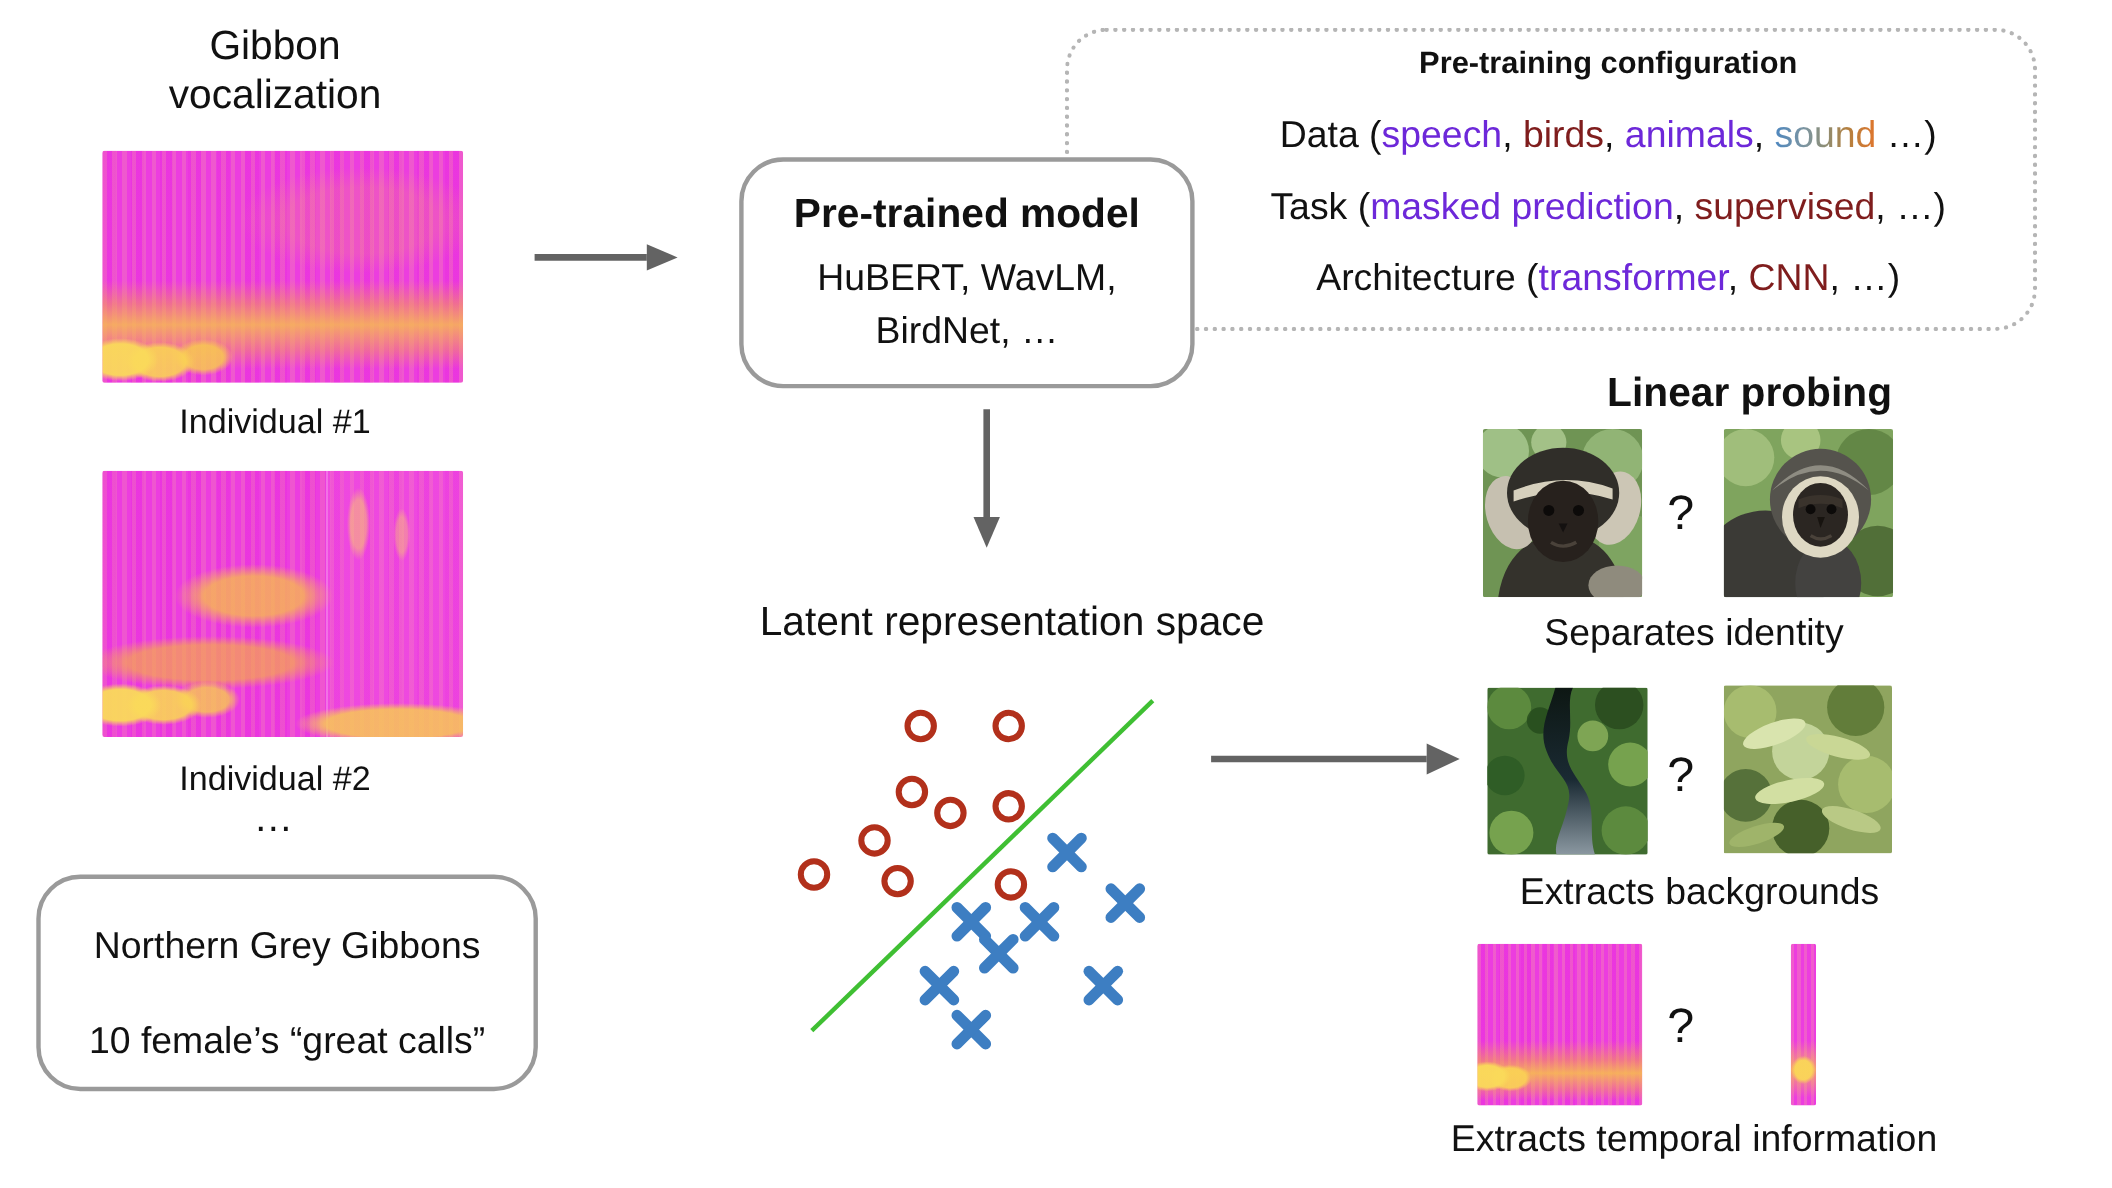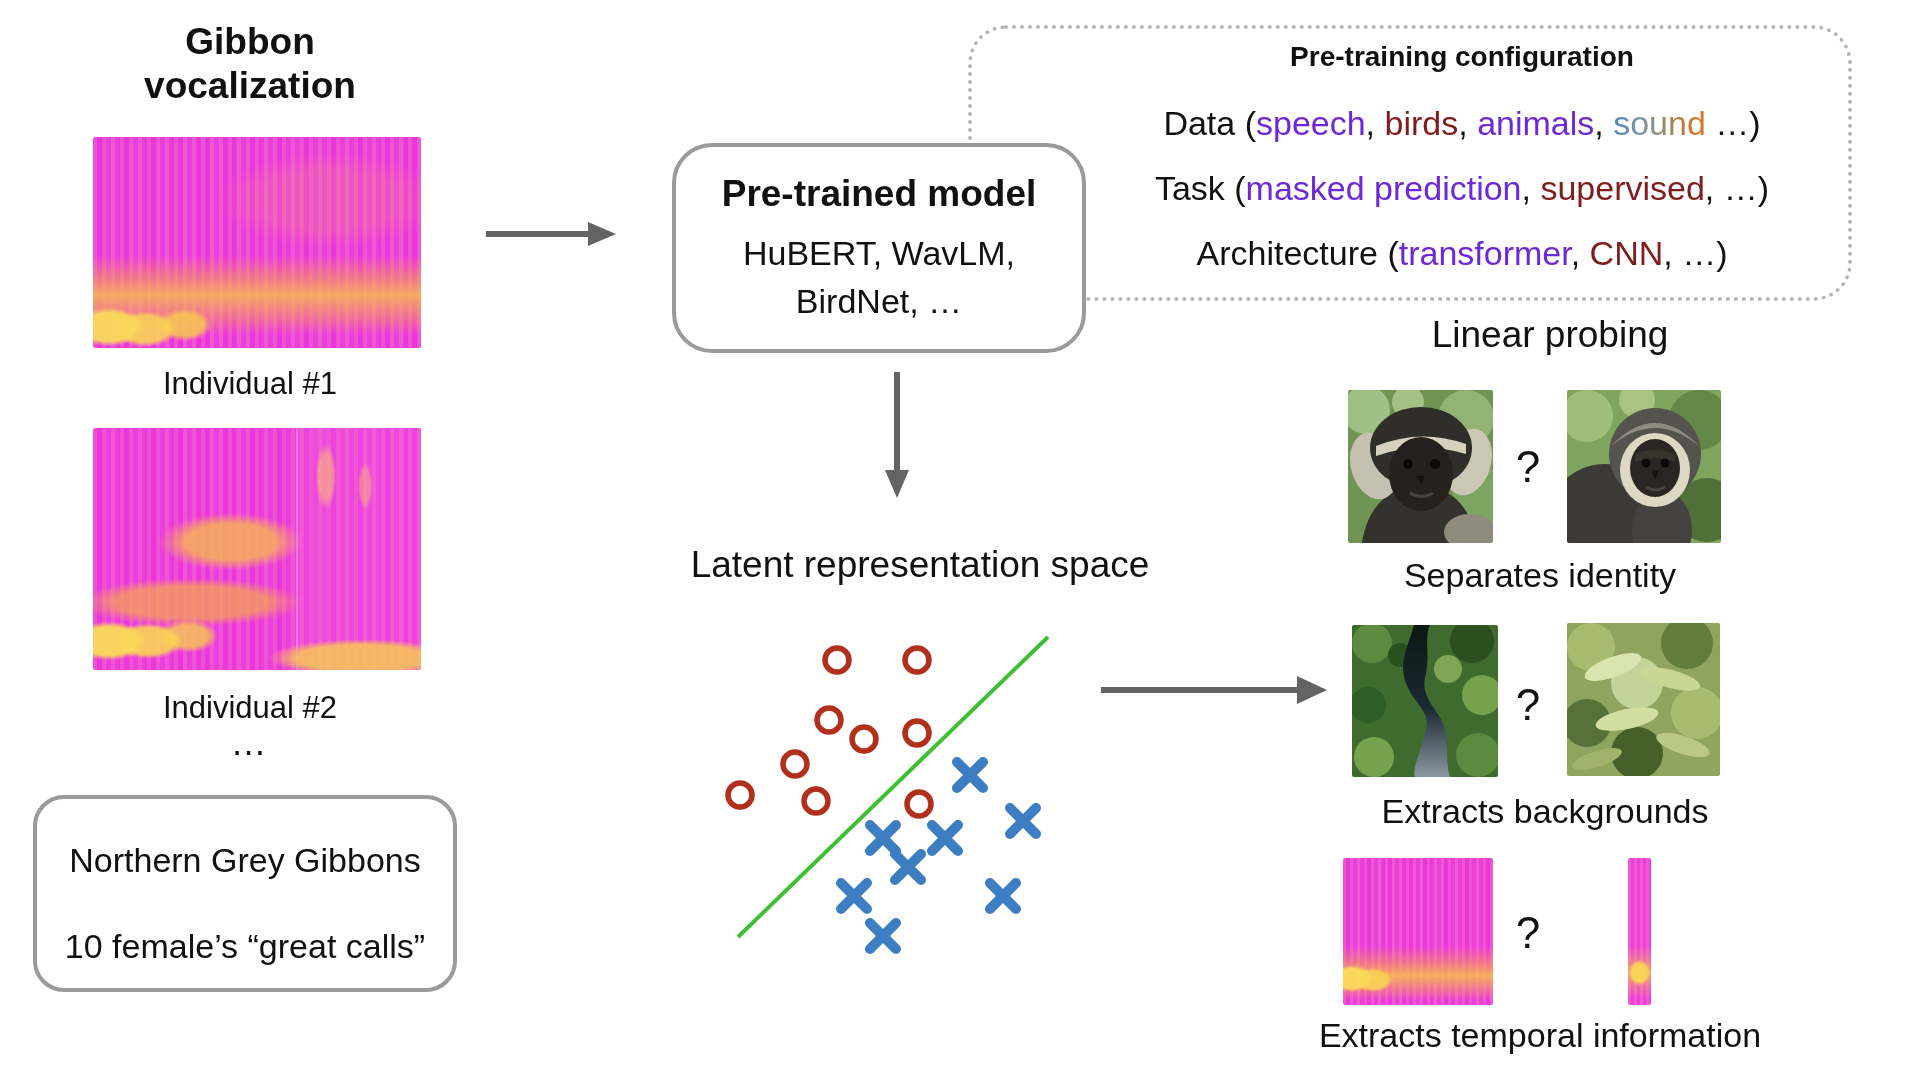--- a/index.html
+++ b/index.html
@@ -2,21 +2,21 @@
 <html><head>
 <meta charset="utf-8">
 <style>
   html,body{margin:0;padding:0;background:#fff;}
   #canvas{position:relative;width:1920px;height:1080px;background:#ffffff;overflow:hidden;
           font-family:"Liberation Sans",sans-serif;color:#111;}
   .abs{position:absolute;}
   .ctr{text-align:center;}
 
   
-  .h-title{font-size:37px;font-weight:bold;line-height:44px;}
+  .h-title{font-size:37px;font-weight:normal;line-height:44px;}
   .lbl{font-size:31px;}
   .cap{font-size:34px;}
   .dots{font-size:36px;letter-spacing:3px;}
 
   
   .round-box{background:#fff;border:4px solid #9a9a9a;border-radius:40px;box-sizing:border-box;}
   .dashed-box{background:#fff;border:4px dotted #b5b5b5;border-radius:38px;box-sizing:border-box;}
 
   
   .spect{border-radius:2px;}
@@ -81,21 +81,21 @@
     <div>vocalization</div>
   </div>
 
   <div class="abs spect spect1" style="left:93px;top:137px;width:328px;height:211px;"></div>
   <div class="abs ctr lbl" style="left:60px;top:366px;width:380px;text-align:center;">Individual #1</div>
 
   <div class="abs spect spect2" style="left:93px;top:428px;width:328px;height:242px;"></div>
   <div class="abs ctr lbl" style="left:60px;top:690px;width:380px;">Individual #2</div>
   <div class="abs ctr dots" style="left:60px;top:722px;width:380px;">…</div>
 
-  <div class="abs round-box" style="left:33px;top:795px;width:424px;height:197px;border-radius:31px;">
+  <div class="abs round-box" style="left:33px;top:795px;width:456px;height:197px;">
     <div class="abs ctr cap" style="left:0;top:42px;width:100%;">Northern Grey Gibbons</div>
     <div class="abs ctr cap" style="left:0;top:128px;width:100%;">10 female’s “great calls”</div>
   </div>
 
   <svg class="abs" style="left:480px;top:216px;" width="140" height="36">
     <line x1="6" y1="18" x2="108" y2="18" stroke="#636363" stroke-width="6"></line>
     <polygon points="108,6 136,18 108,30" fill="#636363"></polygon>
   </svg>
 
   <div class="abs dashed-box" style="left:968px;top:25px;width:884px;height:276px;z-index:1;">
@@ -149,21 +149,21 @@
       <line x1="300" y1="294" x2="326" y2="268" stroke="#3d7ec2" stroke-width="10" stroke-linecap="round"></line>
       <line x1="180" y1="308" x2="206" y2="334" stroke="#3d7ec2" stroke-width="10" stroke-linecap="round"></line>
       <line x1="180" y1="334" x2="206" y2="308" stroke="#3d7ec2" stroke-width="10" stroke-linecap="round"></line>
     </svg>
 
   <svg class="abs" style="left:1095px;top:668px;" width="240" height="44">
     <line x1="6" y1="22" x2="202" y2="22" stroke="#636363" stroke-width="6"></line>
     <polygon points="202,8 202,36 232,22" fill="#636363"></polygon>
   </svg>
 
-  <div class="abs ctr" style="left:1380px;top:314px;width:340px;font-size:37px;font-weight:normal;">Linear probing</div>
+  <div class="abs ctr" style="left:1380px;top:336px;width:340px;font-size:37px;font-weight:bold;text-align:right;">Linear probing</div>
 
   <div class="abs photo" style="left:1348px;top:390px;width:145px;height:153px;">
     <svg width="145" height="153" viewBox="0 0 145 153">
       <rect width="145" height="153" fill="#6f9454"></rect>
       <circle cx="18" cy="20" r="24" fill="#a8c88f" opacity="0.85"></circle>
       <circle cx="118" cy="28" r="28" fill="#9cbf80" opacity="0.75"></circle>
       <circle cx="135" cy="108" r="30" fill="#85ab66" opacity="0.7"></circle>
       <circle cx="60" cy="12" r="16" fill="#b9d49c" opacity="0.7"></circle>
       <path d="M14,153 C20,112 46,96 72,96 C102,96 124,116 128,153 Z" fill="#34322c"></path>
       <ellipse cx="26" cy="76" rx="23" ry="34" fill="#c6c0b0" transform="rotate(-16 26 76)"></ellipse>

